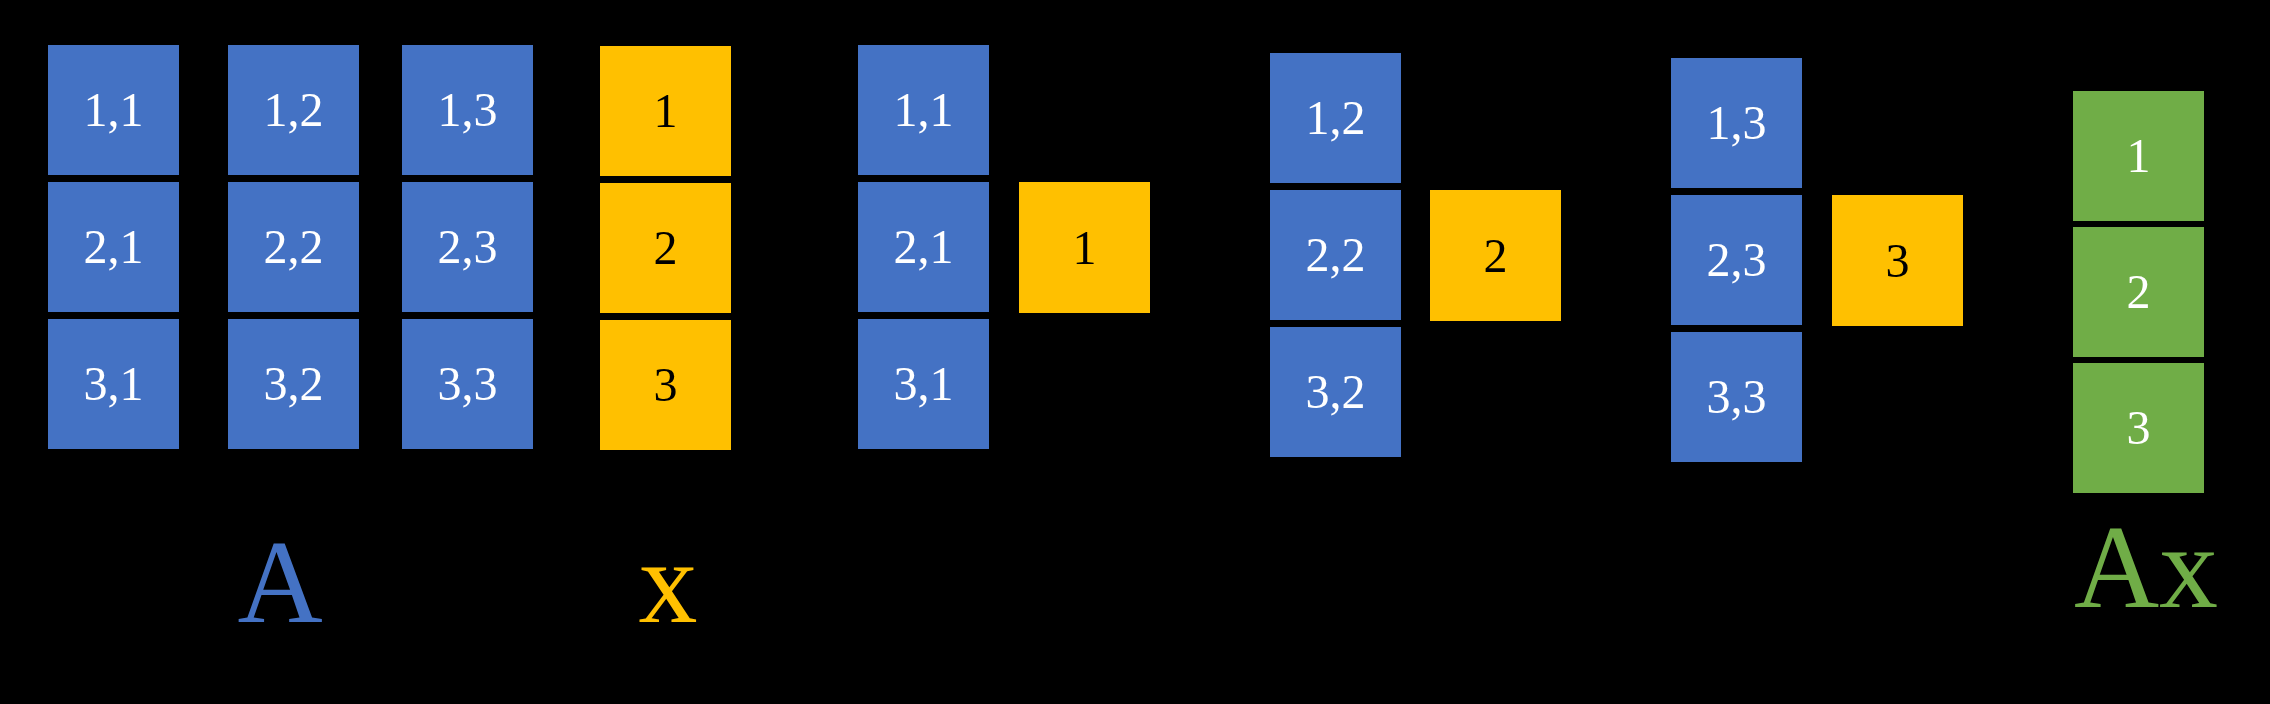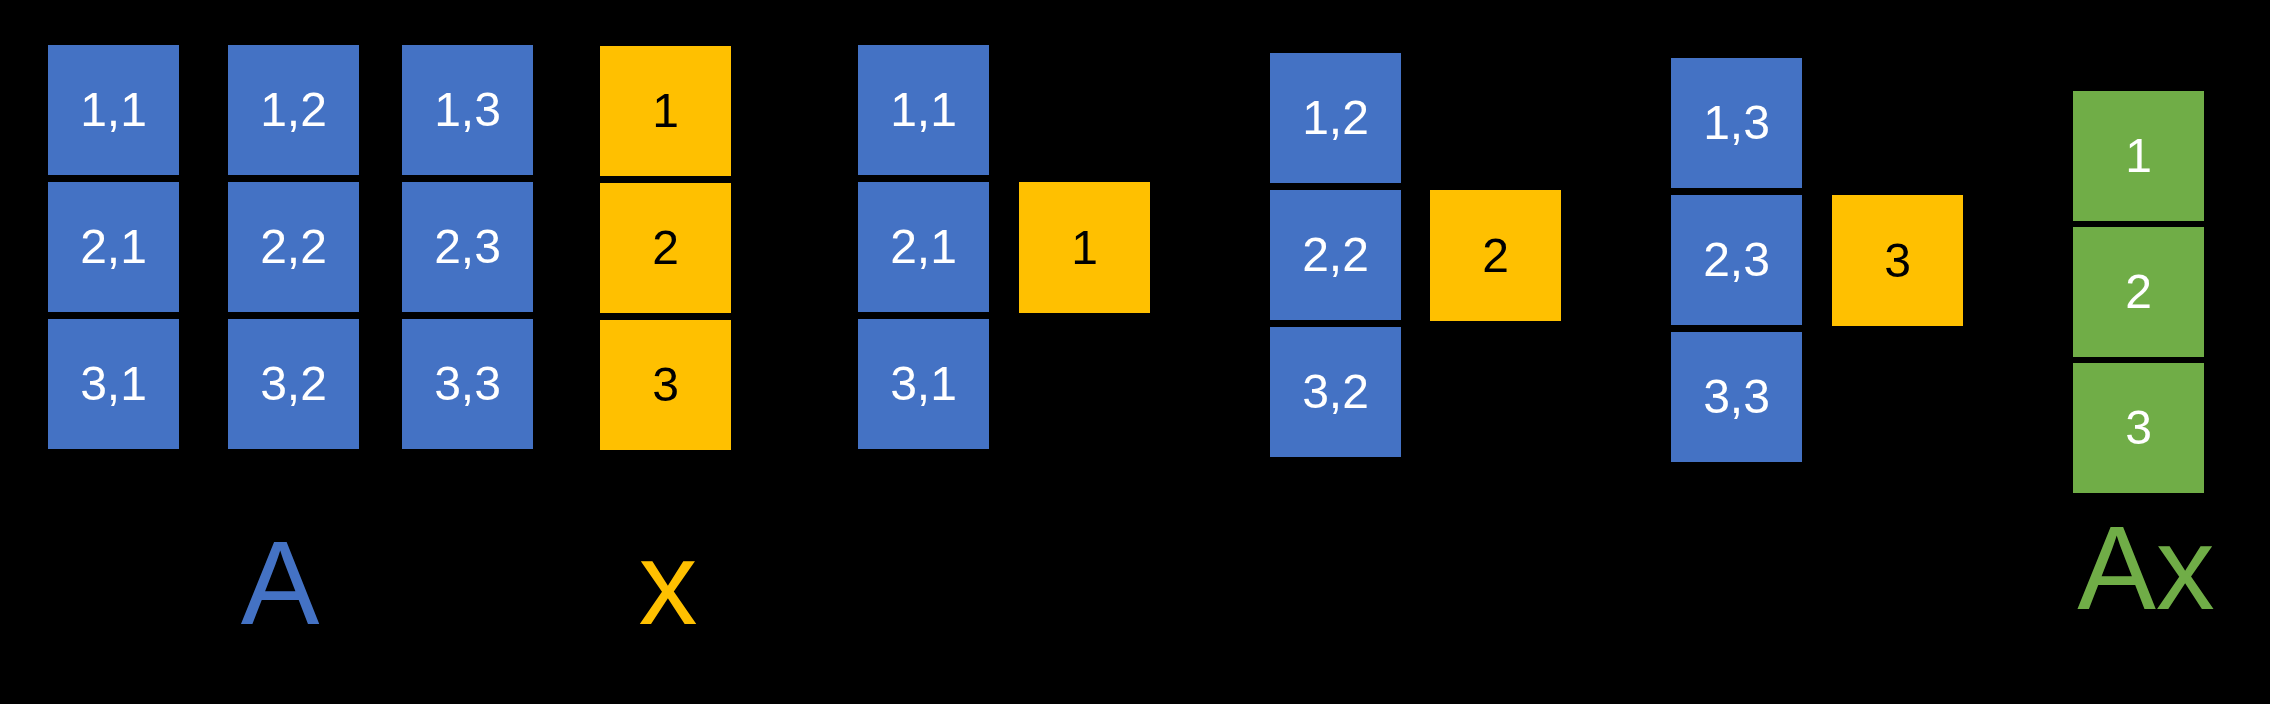--- a/index.html
+++ b/index.html
@@ -10,21 +10,21 @@
     --text-on-yellow:#000000;
     --text-on-green:#FFFFFF;
     --background:#000000;
   }
   html,body{margin:0;padding:0;background:var(--background);}
   .stage{
     position:relative;
     width:2270px;height:704px;
     background:var(--background);
     overflow:hidden;
-    font-family:Liberation Sans, sans-serif;
+    font-family:Liberation Serif, serif;
   }
   .vcol{
     position:absolute;
     display:flex;flex-direction:column;gap:7px;
   }
   .vcol.tight{gap:6px;}
   .cell{
     width:131px;height:130px;
     display:flex;align-items:center;justify-content:center;
     font-size:48px;line-height:1;

